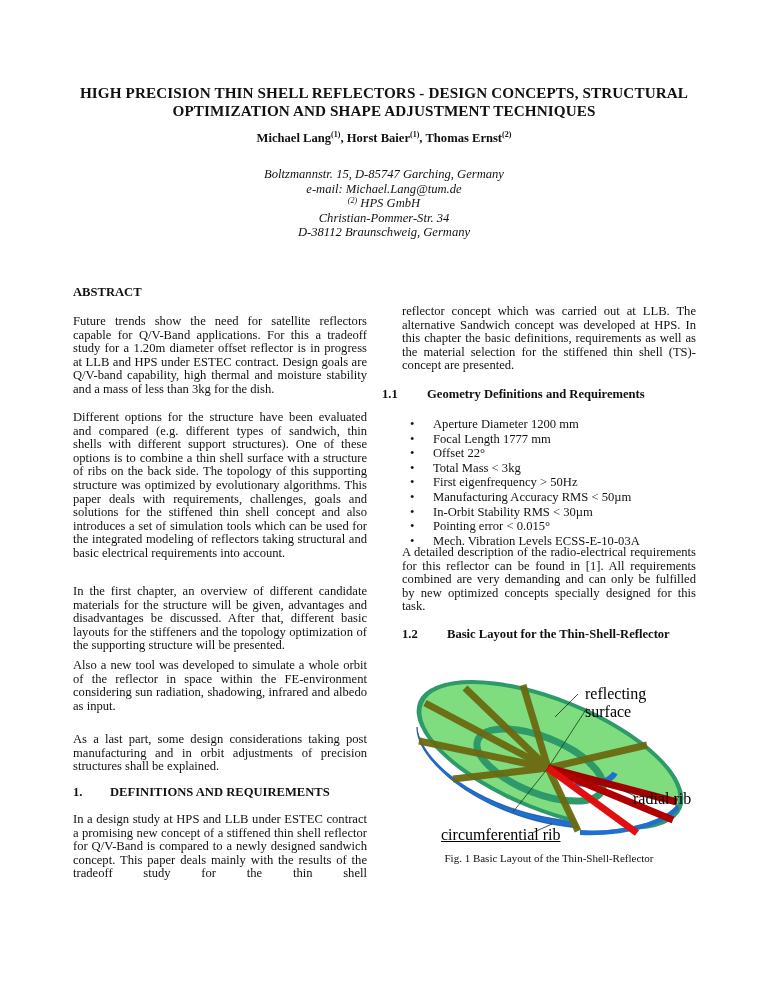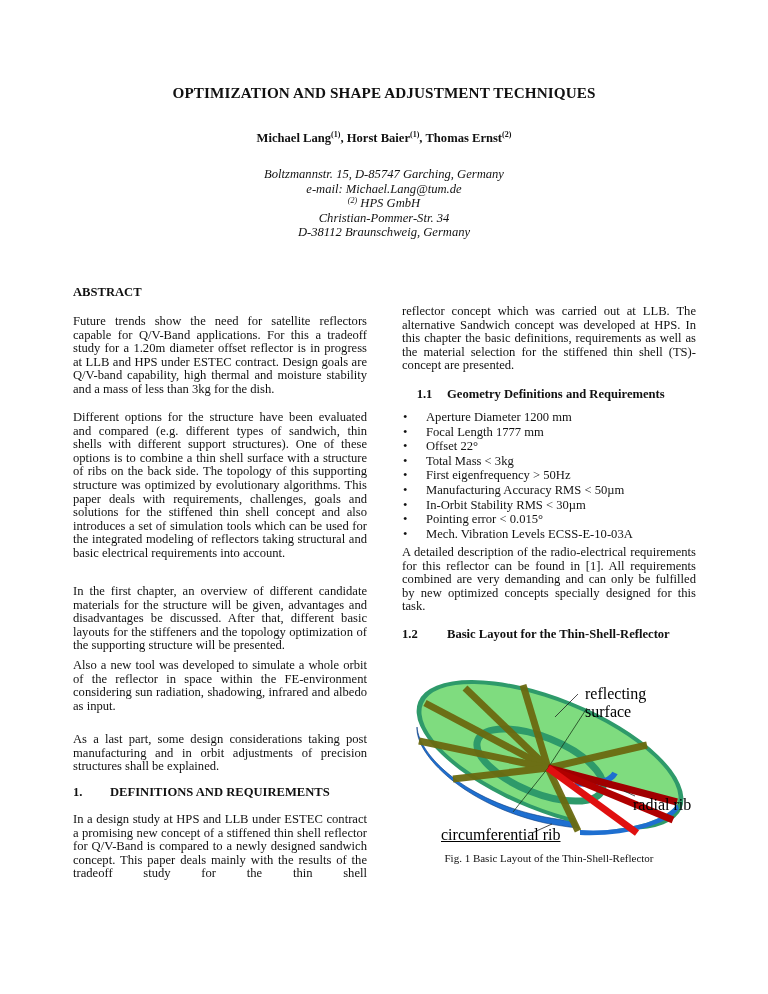--- a/index.html
+++ b/index.html
@@ -25,31 +25,32 @@
     .affil sup { font-size: 8px; vertical-align: 4px; line-height: 0; }
     .col {
       position: absolute; width: 294px; font-size: 12.6px; line-height: 13.6px;
       text-align: justify;
     }
     .col p { margin: 0; }
     .left { left: 73px; }
     .right { left: 402px; }
     .heading { font-weight: bold; font-size: 12.6px; position: absolute; }
     .heading .num { display: inline-block; width: 37px; }
-    .bullets { list-style: none; padding: 0; margin: 0; }
+    .bullets { list-style: none; padding: 0; margin: 7px; }
     .bullets li { position: relative; padding-left: 24px; line-height: 14.6px; font-size: 12.6px; }
     .bullets li::before { content: "\2022"; position: absolute; left: 1px; top: 0; }
     .figure { position: absolute; left: 405px; top: 655px; width: 290px; height: 185px; }
     .fig-label { position: absolute; font-size: 16px; font-family: "Liberation Serif", serif; color: #000000; background: transparent; }
     .caption { position: absolute; left: 402px; top: 852px; width: 294px; text-align: center; font-size: 11px; }
   </style>
 </head>
 <body>
 
 <div class="title">
+  <div>HIGH PRECISION THIN SHELL REFLECTORS - DESIGN CONCEPTS, STRUCTURAL</div>
   <div>OPTIMIZATION AND SHAPE ADJUSTMENT TECHNIQUES</div>
 </div>
 
 <div class="authors">
   <span>Michael Lang</span><sup>(1)</sup>,
   <span>Horst Baier</span><sup>(1)</sup>,
   <span>Thomas Ernst</span><sup>(2)</sup>
 </div>
 
 <div class="affil">
@@ -83,21 +84,21 @@
 </div>
 
 <div class="col left" style="top:813px;">
   <p style="text-align-last: justify;">In a design study at HPS and LLB under ESTEC contract a promising new concept of a stiffened thin shell reflector for Q/V-Band is compared to a newly designed sandwich concept. This paper deals mainly with the results of the tradeoff study for the thin shell</p>
 </div>
 
 <div class="col right" style="top:305px;">
   <p>reflector concept which was carried out at LLB. The alternative Sandwich concept was developed at HPS. In this chapter the basic definitions, requirements as well as the material selection for the stiffened thin shell (TS)-concept are presented.</p>
 </div>
 
-<div class="heading" style="left:402px; top:387px;text-align:center;">
+<div class="heading" style="left:382px; top:387px;">
   <span class="num" style="width:45px;">1.1</span><span>Geometry Definitions and Requirements</span>
 </div>
 
 <div class="col right" style="top:410px;">
   <ul class="bullets">
     <li>Aperture Diameter 1200 mm</li>
     <li>Focal Length 1777 mm</li>
     <li>Offset 22°</li>
     <li>Total Mass &lt; 3kg</li>
     <li>First eigenfrequency &gt; 50Hz</li>
@@ -153,17 +154,17 @@
       <line x1="143" y1="113" x2="232" y2="178" stroke="#e01010" stroke-width="7"></line>
     </g>
 
     <g stroke="#222" stroke-width="0.8" fill="none">
       <line x1="150" y1="62" x2="173" y2="39"></line>
       <line x1="219" y1="136" x2="230" y2="141"></line>
       <line x1="127" y1="178" x2="147" y2="169"></line>
     </g>
   </svg>
   <div class="fig-label" style="left:180px; top:30px;">reflecting surface</div>
-  <div class="fig-label" style="left:228px; top:141px;text-align:right;">radial rib</div>
+  <div class="fig-label" style="left:228px; top:135px;text-align:right;">radial rib</div>
   <div class="fig-label" style="left:36px; top:171px;text-decoration:underline;">circumferential rib</div>
 </div>
 
 <div class="caption">Fig. 1 Basic Layout of the Thin-Shell-Reflector</div>
 
 </body></html>

